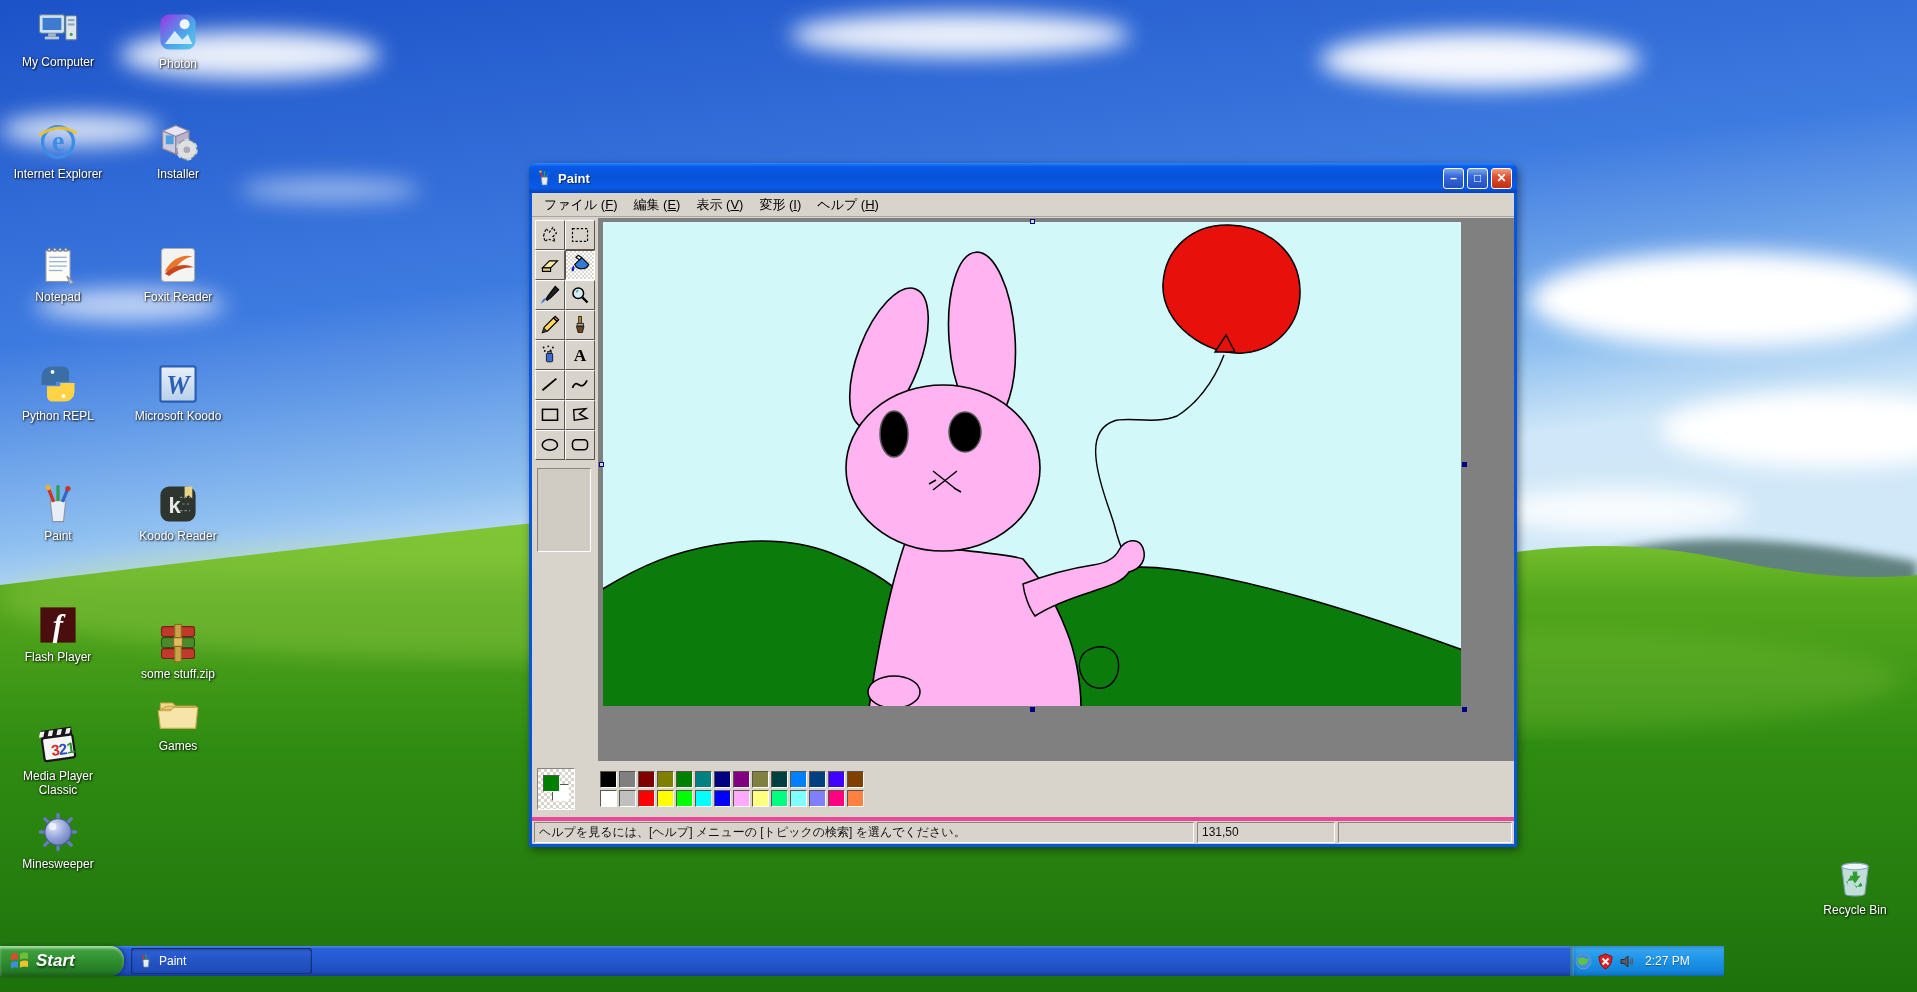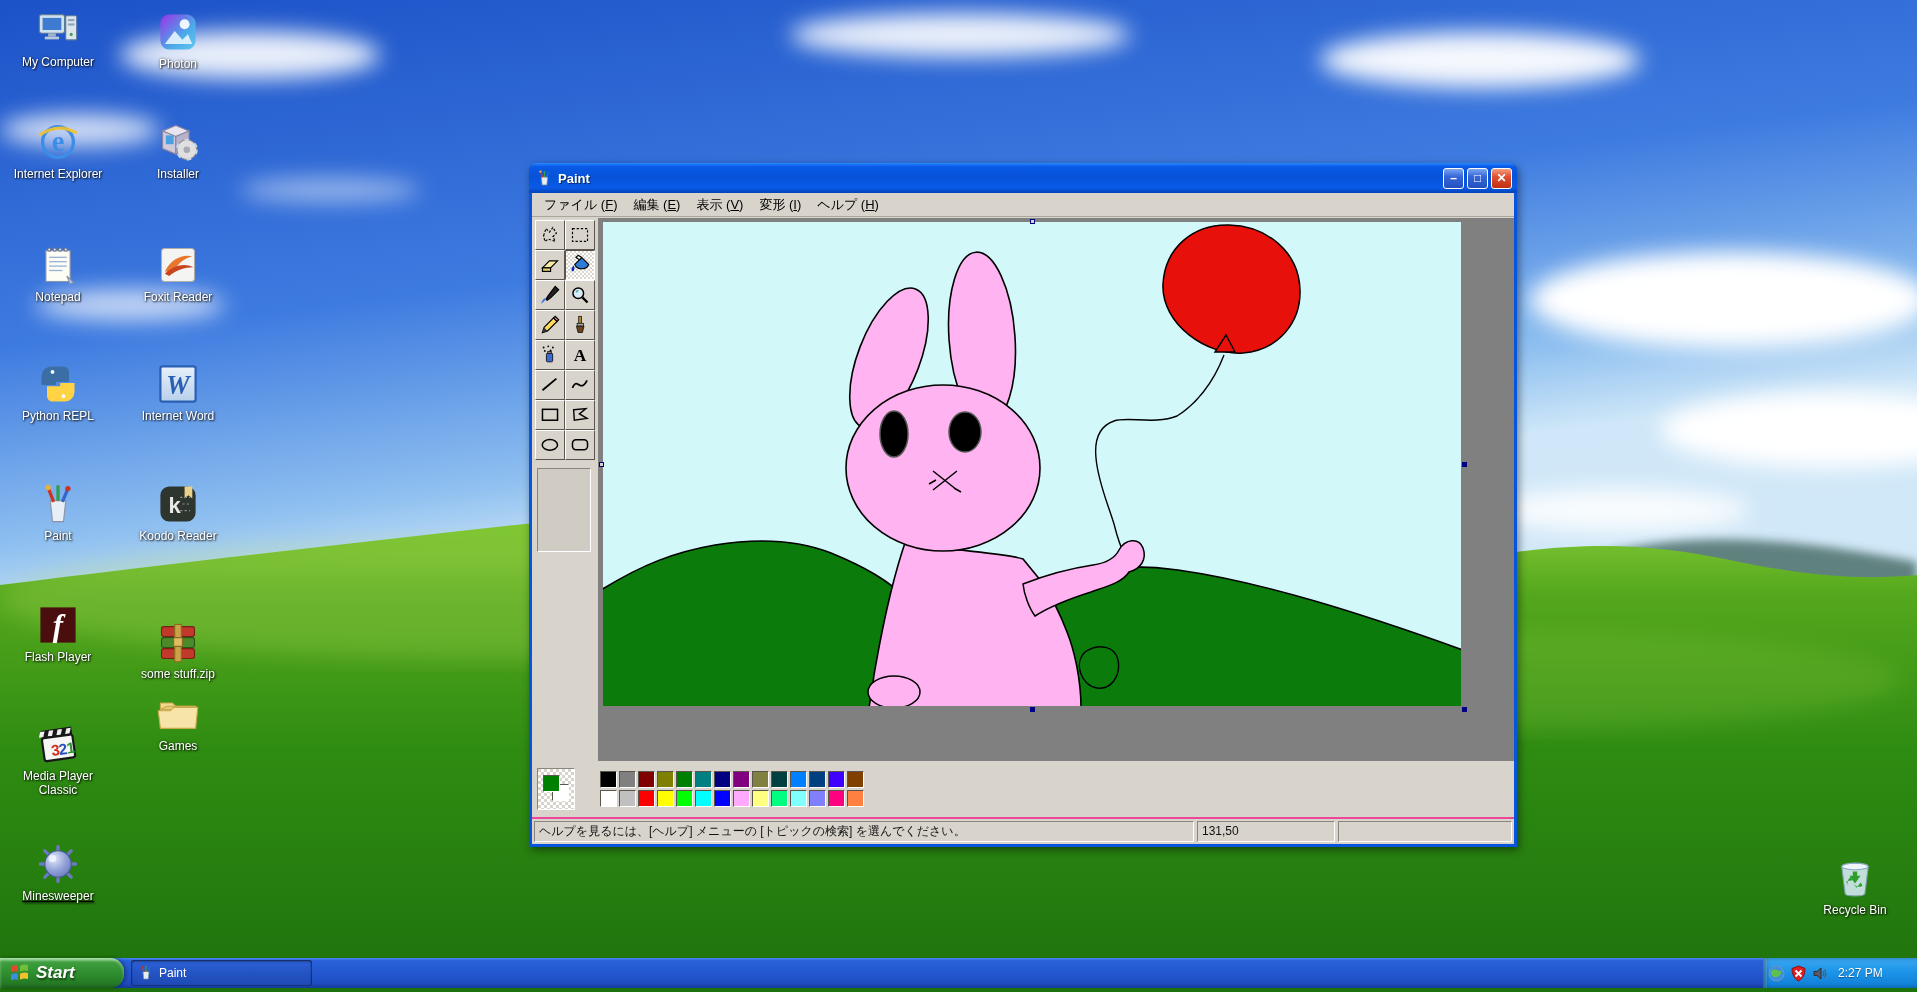--- a/index.html
+++ b/index.html
@@ -62,27 +62,27 @@
   .curcolors .fg,.curcolors .bg { position:absolute; width:17px; height:17px;
     border:1px solid; border-color:#5a564e #fff #fff #5a564e; }
   .curcolors .fg { left:5px; top:6px; z-index:2; }
   .curcolors .bg { left:14px; top:15px; }
   .swatches { margin-left:24px; display:grid; grid-template-rows:19px 19px; grid-auto-flow:column; grid-auto-columns:19px; }
   .swatch { width:17px; height:17px; margin:1px;
     border:1px solid; border-color:#5a564e #fff #fff #5a564e; cursor:pointer; }
 
   
   .statusbar { position:absolute; left:0; right:0; bottom:0; height:27px; background:#D8D4CC;
-    display:flex; align-items:center; padding:0 2px; gap:3px; border-top:2px solid #ec4899; }
+    display:flex; align-items:center; padding:0 2px; gap:3px; border-top:4px solid #ec4899; }
   .spanel { height:21px; background:#D8D4CC; border:1px solid; border-color:#8a867e #fff #fff #8a867e;
     font-size:12px; line-height:19px; padding-left:4px; color:#111; white-space:nowrap; overflow:hidden; }
   .spanel.p1 { flex:1; } .spanel.p2 { width:138px; } .spanel.p3 { width:174px; }
 
   
-  #taskbar { position:absolute; left:0; bottom:4px; width:1917px; height:30px;
+  #taskbar { position:absolute; left:0; bottom:16px; width:1724px; height:30px;
     background:linear-gradient(180deg,#4584f4 0%,#3a74e4 5%,#2861d8 9%,#2458cf 50%,#1d4cbe 85%,#153a9a 100%);text-align:center; }
   #start-button { position:absolute; left:0; top:0; height:30px; width:124px; cursor:pointer;
     border-radius:0 14px 14px 0; display:flex; align-items:center; padding-left:9px;
     background:linear-gradient(180deg,#7fce7f 0%,#3f9e3f 14%,#2f8f2f 50%,#247a24 85%,#1b5e1b 100%);
     box-shadow:inset 0 2px 3px rgba(255,255,255,.4), 2px 0 4px rgba(0,0,0,.35); }
   #start-button .flag { width:21px; height:21px; margin-right:6px; }
   #start-button .stext { color:#fff; font-size:17px; font-weight:bold; font-style:italic;
     text-shadow:1px 2px 2px rgba(0,0,0,.5); }
   .taskbtn { position:absolute; left:131px; top:2px; height:26px; width:181px; border-radius:3px;
     background:linear-gradient(180deg,#2e61d8 0%,#2454c4 50%,#1d49b4 100%);
@@ -229,21 +229,21 @@
         <svg class="art" viewBox="0 0 40 40">
           <defs>
             <linearGradient id="wd" x1="0" y1="0" x2="0" y2="1">
               <stop offset="0" stop-color="#e8f0fa"></stop>
               <stop offset="1" stop-color="#b8d0ea"></stop>
             </linearGradient>
           </defs>
           <rect x="4" y="4" width="32" height="32" rx="2" fill="url(#wd)" stroke="#2b5fb4" stroke-width="2"></rect>
           <text x="20" y="29" text-anchor="middle" font-size="24" font-weight="bold" font-style="italic" fill="#2b5fb4" font-family="Liberation Serif, serif">W</text>
         </svg>
-        <div class="lbl">Internet Word</div>
+        <div class="lbl">Microsoft Koodo</div>
       </div>
       <div class="desktop-icon" style="left: 10px; top: 482px;">
         <svg class="art" viewBox="0 0 40 40">
           <path d="M13,17 L27,17 L25,36 L15,36 Z" fill="#e8eef5" stroke="#8a93a3"></path>
           <line x1="16" y1="18" x2="11" y2="5" stroke="#cc3322" stroke-width="3"></line>
           <line x1="20" y1="17" x2="20" y2="3" stroke="#2f9e4f" stroke-width="3"></line>
           <line x1="24" y1="18" x2="29" y2="6" stroke="#3366cc" stroke-width="3"></line>
           <circle cx="11" cy="5" r="2.4" fill="#e8b23a"></circle>
           <circle cx="29" cy="6" r="2.4" fill="#cc3322"></circle>
         </svg>
@@ -298,21 +298,21 @@
         <div class="lbl">Media Player Classic</div>
       </div>
       <div class="desktop-icon" style="left: 130px; top: 692px;">
         <svg class="art" viewBox="0 0 40 40">
           <path d="M4,10 L4,33 L36,33 L36,13 L18,13 L15,10 Z" fill="#f0d890" stroke="#c8a84b"></path>
           <path d="M4,16 L10,13 L36,13 L36,16 Z" fill="#e8cc78" stroke="#c8a84b"></path>
           <path d="M2,17 L13,17 L16,14 L38,14 L36,33 L4,33 Z" fill="#f6e4a8" stroke="#c8a84b"></path>
         </svg>
         <div class="lbl">Games</div>
       </div>
-      <div class="desktop-icon" style="left: 10px; top: 842px; text-decoration: underline;">
+      <div class="desktop-icon" style="left: 10px; top: 810px;">
         <svg class="art" viewBox="0 0 40 40">
           <defs>
             <radialGradient id="mn" cx="0.35" cy="0.3" r="0.9">
               <stop offset="0" stop-color="#dfe6f8"></stop>
               <stop offset="0.5" stop-color="#93a3d8"></stop>
               <stop offset="1" stop-color="#5a6cb0"></stop>
             </radialGradient>
           </defs>
           <g stroke="#6a7ac0" stroke-width="3" stroke-linecap="round">
             <line x1="20" y1="4" x2="20" y2="36"></line>

